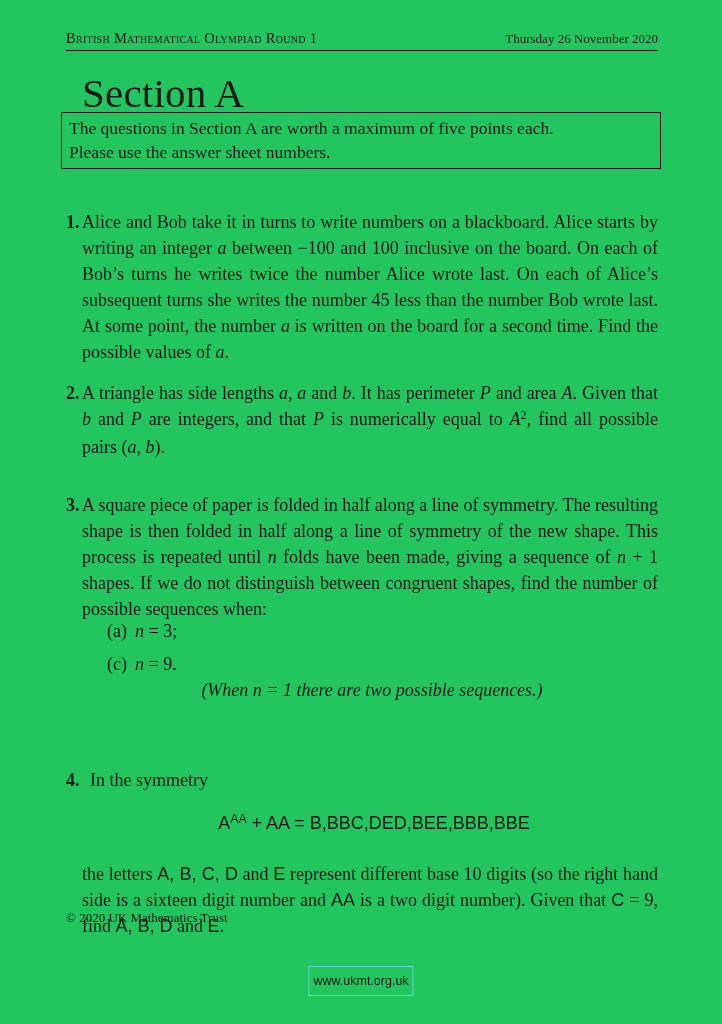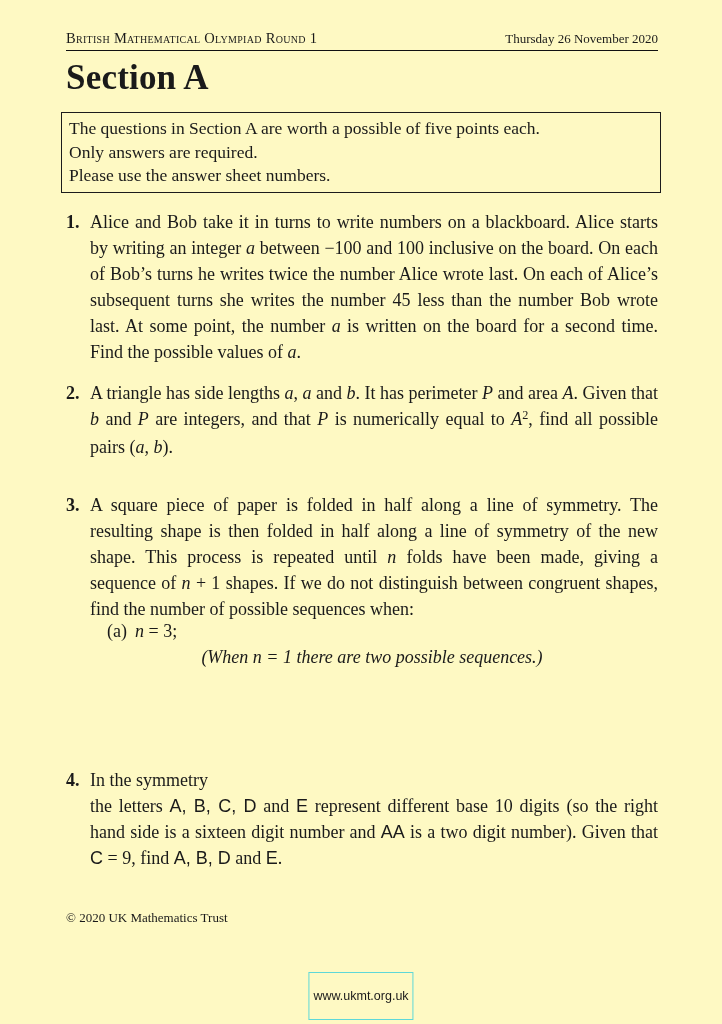--- a/index.html
+++ b/index.html
@@ -1,48 +1,48 @@
 <!DOCTYPE html>
 <html><head>
 <meta charset="utf-8">
 <style>
   html,body{margin:0;padding:0;background:#ffffff;}
   .page{
     position:relative;
     width:722px;height:1024px;
-    background:#fef9c3;
+    background:#22c55e;
     color:#1a1a1a;
     font-family:"Liberation Serif", serif;
     overflow:hidden;
   }
   p{margin:0;}
   
   .hdr{
     position:absolute;left:66px;top:30px;width:592px;
     display:flex;justify-content:space-between;align-items:baseline;
   }
   .hdr-title{font-variant:small-caps;font-size:14.5px;letter-spacing:0.3px;}
   .hdr-date{font-size:13px;}
   .rule{position:absolute;left:66px;top:50px;width:592px;height:1.3px;background:#111;}
   
   .section-title{
-    position:absolute;left:66px;top:60px;margin:0;
-    font-size:35px;line-height:35px;font-weight:700;letter-spacing:0.2px;
+    position:absolute;left:66px;top:60px;margin:16px;
+    font-size:41px;line-height:35px;font-weight:400;letter-spacing:0.2px;
   }
   
   .inst-box{
     position:absolute;left:61px;top:112px;width:584px;
     border:1.4px solid #1c1c1c;
     padding:4px 7px;
     font-size:17.5px;line-height:23.5px;
   }
   
   .q{position:absolute;left:66px;width:592px;font-size:18px;line-height:26px;}
   .qnum{position:absolute;left:0;top:0;font-weight:700;}
-  .qbody{margin-left:24px;text-align:justify;}
+  .qbody{margin-left:16px;text-align:justify;}
   .q1{top:209px;}
   .q2{top:380px;}
   .q3{top:492px;}
   .q4{top:767px;}
   .items{margin-left:41px;margin-top:-4px;}
   .item{margin-bottom:7px;}
   .item-label{display:inline-block;width:28px;}
   .note{margin-left:20px;margin-top:-7px;font-style:italic;text-align:center;}
   .intro{margin-left:24px;}
   .eq{
@@ -54,68 +54,71 @@
   
   .i{font-style:italic;}
   .sf{font-family:"Liberation Sans", sans-serif;}
   .sup{font-size:68%;position:relative;top:-0.5em;}
   .sfsup{font-family:"Liberation Sans", sans-serif;font-size:68%;position:relative;top:-0.5em;}
   
   .footer-copy{position:absolute;left:66px;top:908px;font-size:13px;line-height:20px;}
   .link-box{
     position:absolute;left:361px;top:966px;transform:translateX(-50%);
     border:1.6px solid #5ed8d8;
-    padding:14px 4px;
+    padding:5px 4px;
     font-family:"Liberation Sans", sans-serif;
     font-size:12.5px;line-height:18px;
-    color:#1a1a1a;text-decoration:none;white-space:nowrap;margin-top:6px;
+    color:#1a1a1a;text-decoration:none;white-space:nowrap;
   }
 </style>
 </head>
 <body>
 
 <div class="page">
 
   <div class="hdr">
     <span class="hdr-title">British Mathematical Olympiad Round 1</span>
     <span class="hdr-date">Thursday 26 November 2020</span>
   </div>
   <div class="rule"></div>
 
   <h1 class="section-title">Section A</h1>
 
   <div class="inst-box">
-    <div class="inst-line">The questions in Section A are worth a possible of five points each.</div>
-    <div class="inst-line">Only answers are required.</div>
+    <div class="inst-line">The questions in Section A are worth a maximum of five points each.</div>
     <div class="inst-line">Please use the answer sheet numbers.</div>
   </div>
 
   <div class="q q1">
     <span class="qnum">1.</span>
     <p class="qbody"><span>Alice and Bob take it in turns to write numbers on a blackboard. Alice starts by writing an integer </span><span class="i">a</span><span> between −100 and 100 inclusive on the board. On each of Bob’s turns he writes twice the number Alice wrote last. On each of Alice’s subsequent turns she writes the number 45 less than the number Bob wrote last. At some point, the number </span><span class="i">a</span><span> is written on the board for a second time. Find the possible values of </span><span class="i">a</span><span>.</span></p>
   </div>
 
   <div class="q q2">
     <span class="qnum">2.</span>
     <p class="qbody"><span>A triangle has side lengths </span><span class="i">a</span><span>, </span><span class="i">a</span><span> and </span><span class="i">b</span><span>. It has perimeter </span><span class="i">P</span><span> and area </span><span class="i">A</span><span>. Given that </span><span class="i">b</span><span> and </span><span class="i">P</span><span> are integers, and that </span><span class="i">P</span><span> is numerically equal to </span><span class="i">A</span><span class="sup">2</span><span>, find all possible pairs (</span><span class="i">a</span><span>, </span><span class="i">b</span><span>).</span></p>
   </div>
 
   <div class="q q3">
     <span class="qnum">3.</span>
     <p class="qbody"><span>A square piece of paper is folded in half along a line of symmetry.  The resulting shape is then folded in half along a line of symmetry of the new shape.  This process is repeated until </span><span class="i">n</span><span> folds have been made, giving a sequence of </span><span class="i">n</span><span> + 1 shapes. If we do not distinguish between congruent shapes, find the number of possible sequences when:</span></p>
     <div class="items">
       <div class="item">
         <span class="item-label">(a)</span><span class="item-text"><span class="i">n</span><span> = 3;</span></span>
       </div>
+      <div class="item">
+        <span class="item-label">(c)</span><span class="item-text"><span class="i">n</span><span> = 9.</span></span>
+      </div>
     </div>
     <p class="note"><span class="i">(When n = 1 there are two possible sequences.)</span></p>
   </div>
 
   <div class="q q4">
     <span class="qnum">4.</span>
     <p class="intro"><span>In the symmetry</span></p>
+    <div class="eq"><span class="sf">A</span><span class="sfsup">AA</span><span class="sf"> + AA = B,BBC,DED,BEE,BBB,BBE</span></div>
     <p class="qbody"><span>the letters </span><span class="sf">A, B, C, D</span><span> and </span><span class="sf">E</span><span> represent different base 10 digits (so the right hand side is a sixteen digit number and </span><span class="sf">AA</span><span> is a two digit number).  Given that </span><span class="sf">C</span><span> = 9, find </span><span class="sf">A, B, D</span><span> and </span><span class="sf">E</span><span>.</span></p>
   </div>
 
   <div class="footer-copy">© 2020 UK Mathematics Trust</div>
   <a class="link-box" href="#" style="border-color: rgb(94, 216, 216);">www.ukmt.org.uk</a>
 
 </div>
 
 </body></html>

